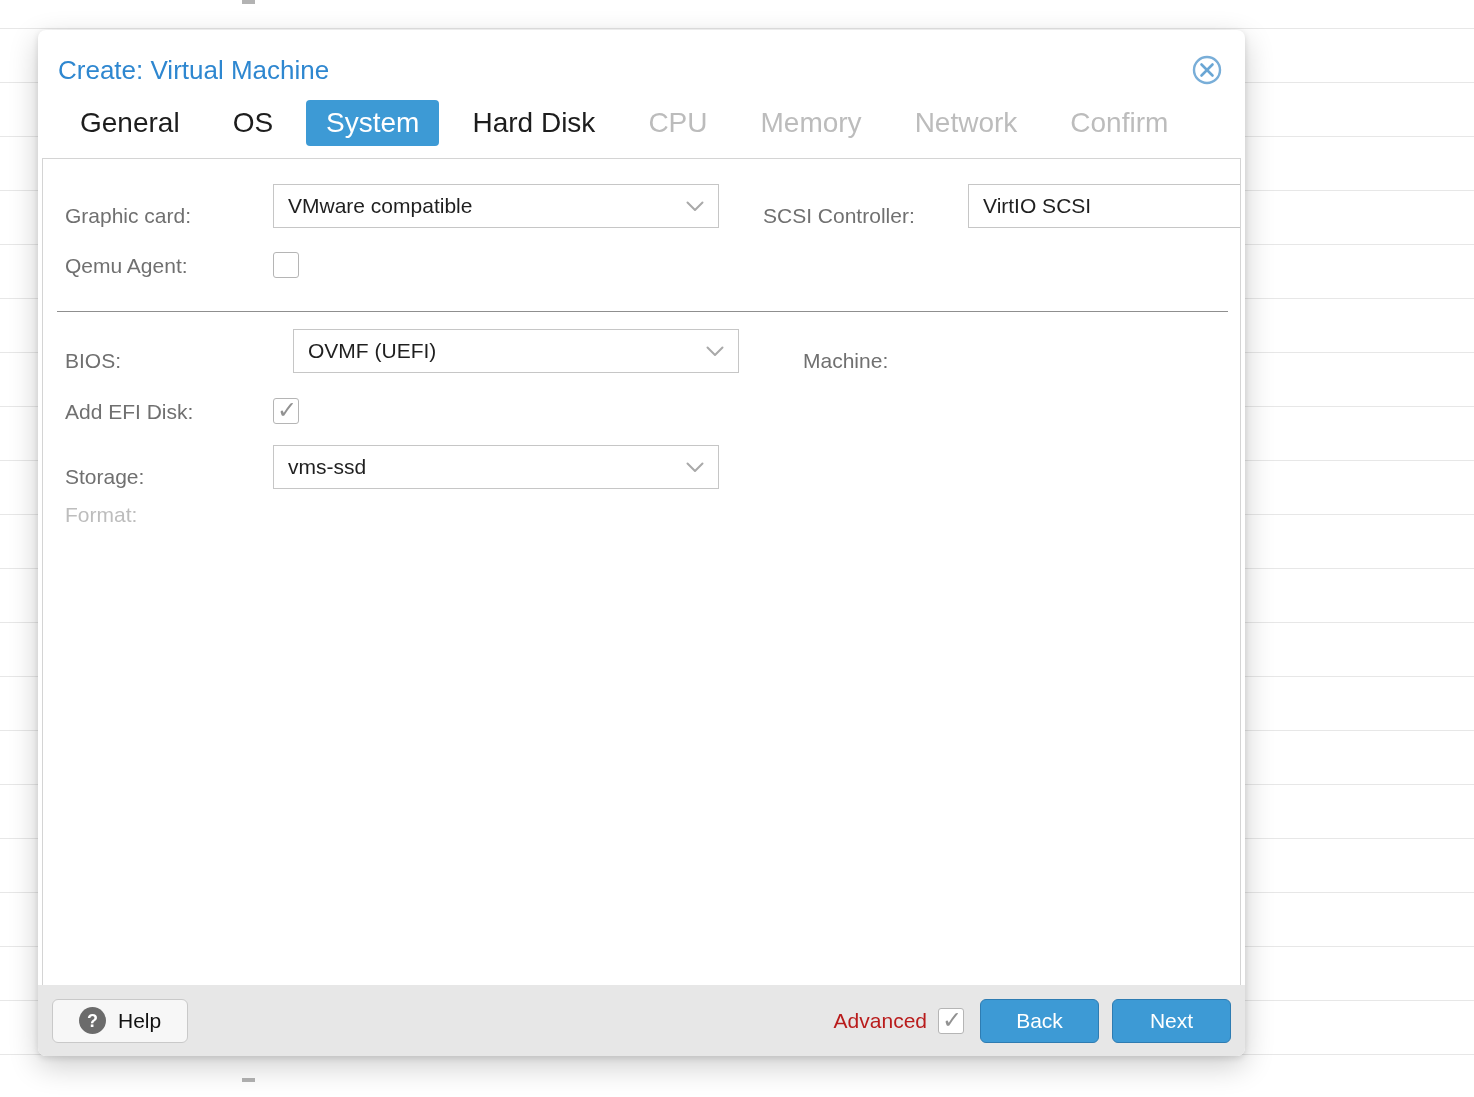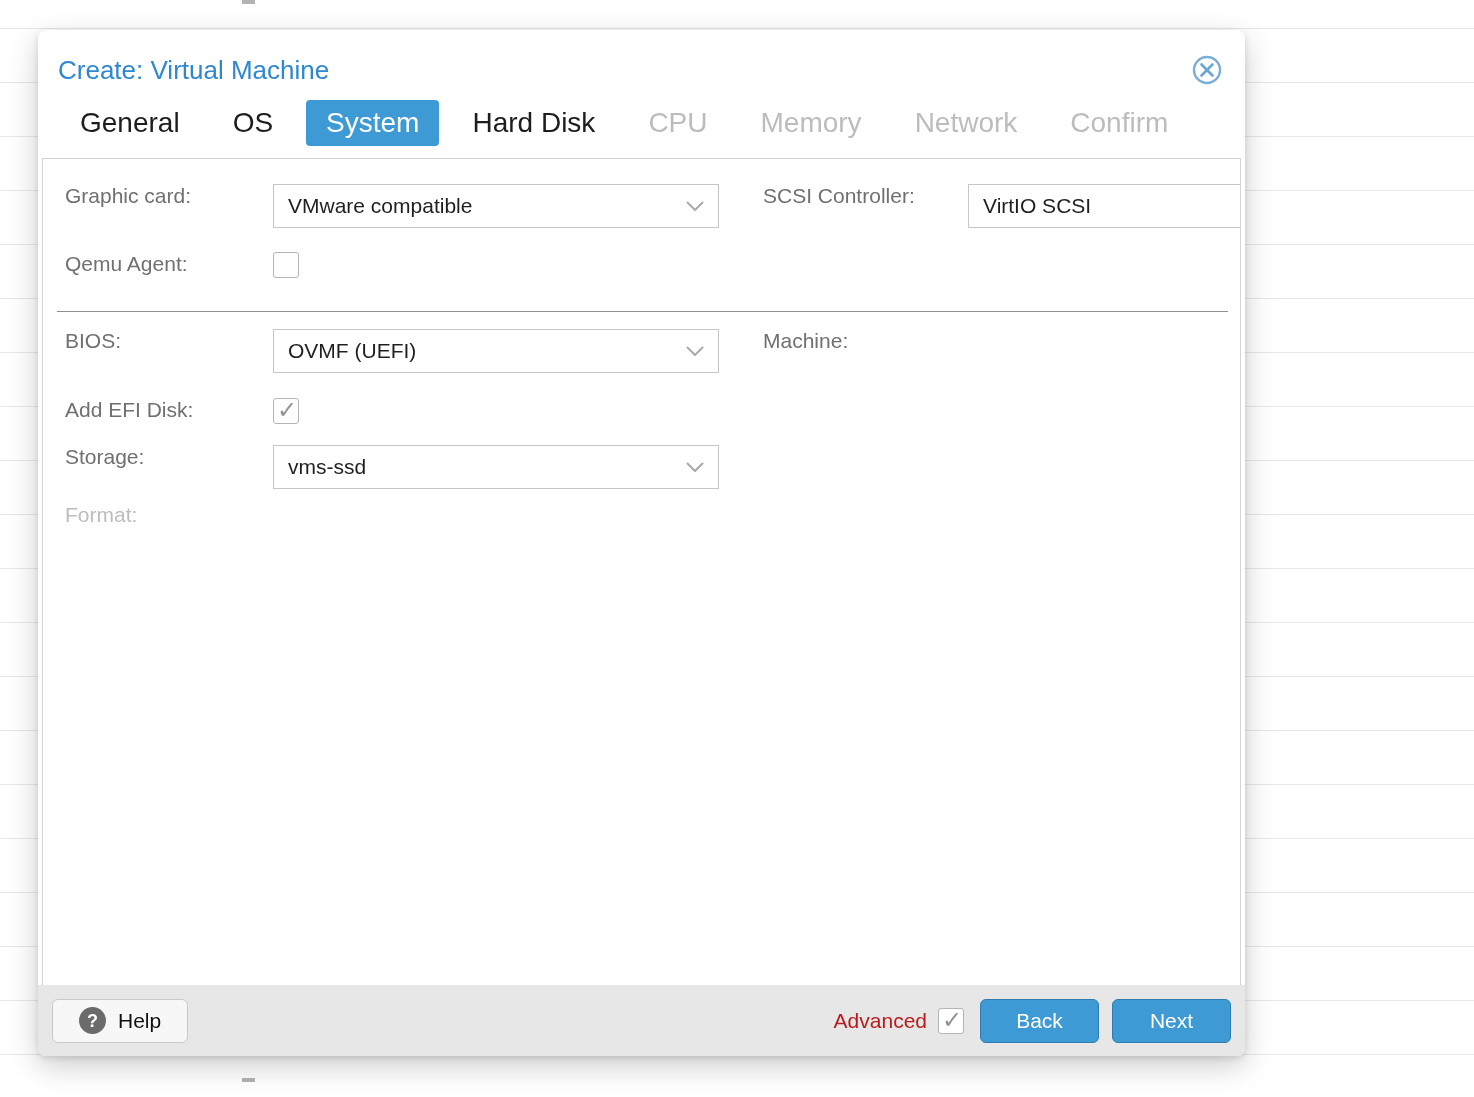--- a/index.html
+++ b/index.html
@@ -35,21 +35,21 @@
     display:flex; align-items:center; border-radius:4px; cursor:pointer;
     background:transparent; border:none; font-family:Liberation Sans, sans-serif;
   }
   .tab.active { background:#3d9ad5; color:#ffffff; }
   .tab.disabled { color:#bcbcbc; cursor:default; }
 
   .form-panel {
     flex:1; margin:0 4px; border:1px solid #d4d4d4; background:#ffffff;
     padding:25px 0 0 22px; overflow:hidden;
   }
-  .form-row { display:flex; align-items:flex-start; }
+  .form-row { display:flex; align-items:flex-end; }
   .col-label { width:208px; font-size:21px; color:#707070; flex:none; }
   .col-label.right { width:205px; margin-left:44px; }
   .col-label.disabled { color:#bdbdbd; }
   .control { width:446px; flex:none; }
 
   .select {
     height:44px; border:1px solid #c6c6c6; background:#ffffff;
     display:flex; align-items:center; justify-content:space-between;
     padding:0 14px 0 14px; cursor:pointer;
   }
@@ -64,21 +64,21 @@
   }
   .checkbox.checked::after {
     content:"\2713"; position:absolute; left:3px; top:-3px;
     font-size:24px; font-weight:bold; color:#929292;
   }
 
   .hdivider { border:none; border-top:1px solid #8f8f8f; margin:33px 12px 0 -8px; }
 
   .r1 { margin-top:0; }
   .r2 { margin-top:24px; }
-  .r3 { margin-top:17px; }
+  .r3 { margin-top:17px;gap:20px; }
   .r4 { margin-top:25px; }
   .r5 { margin-top:21px; }
   .r6 { margin-top:14px; }
 
   .modal-footer {
     height:71px; flex:none; background:#e7e7e7;
     border-radius:0 0 8px 8px; margin-top:-1px;
     display:flex; align-items:center; padding:0 14px;
   }
   .help-btn {

